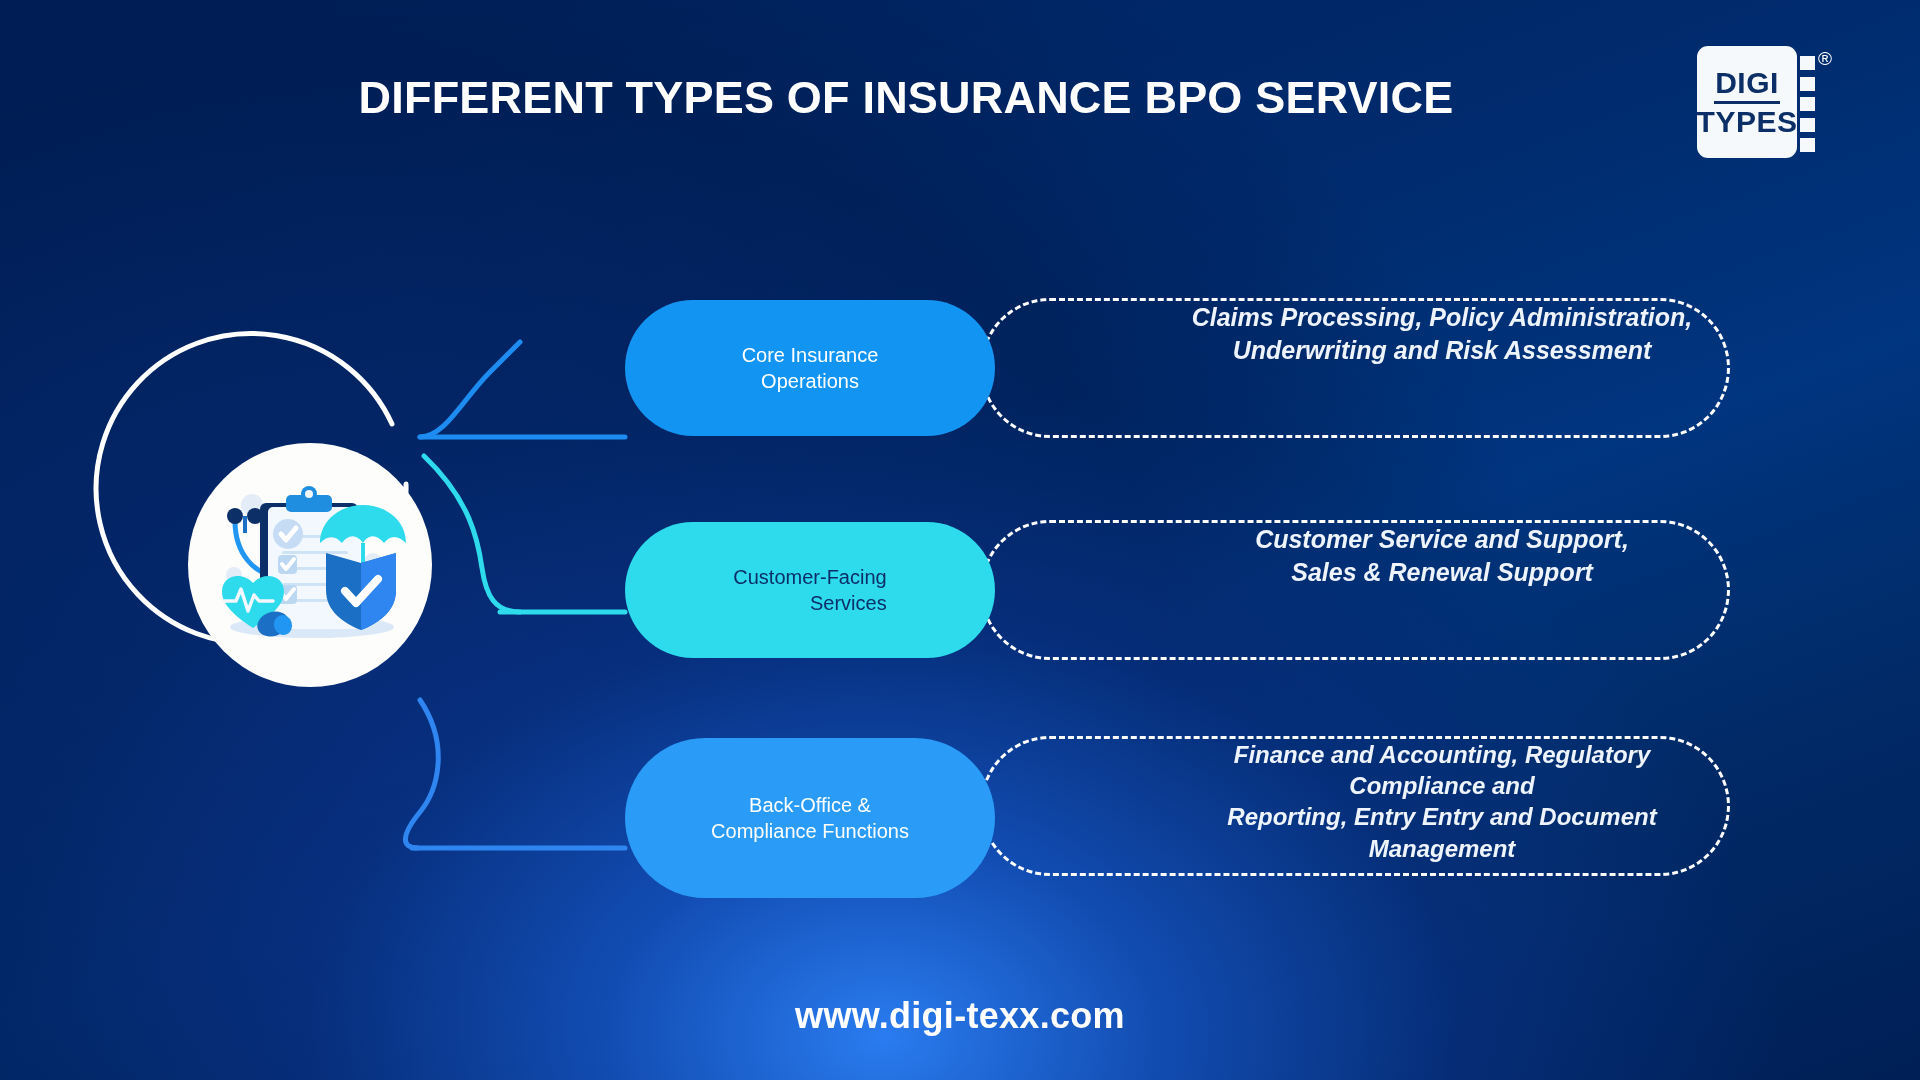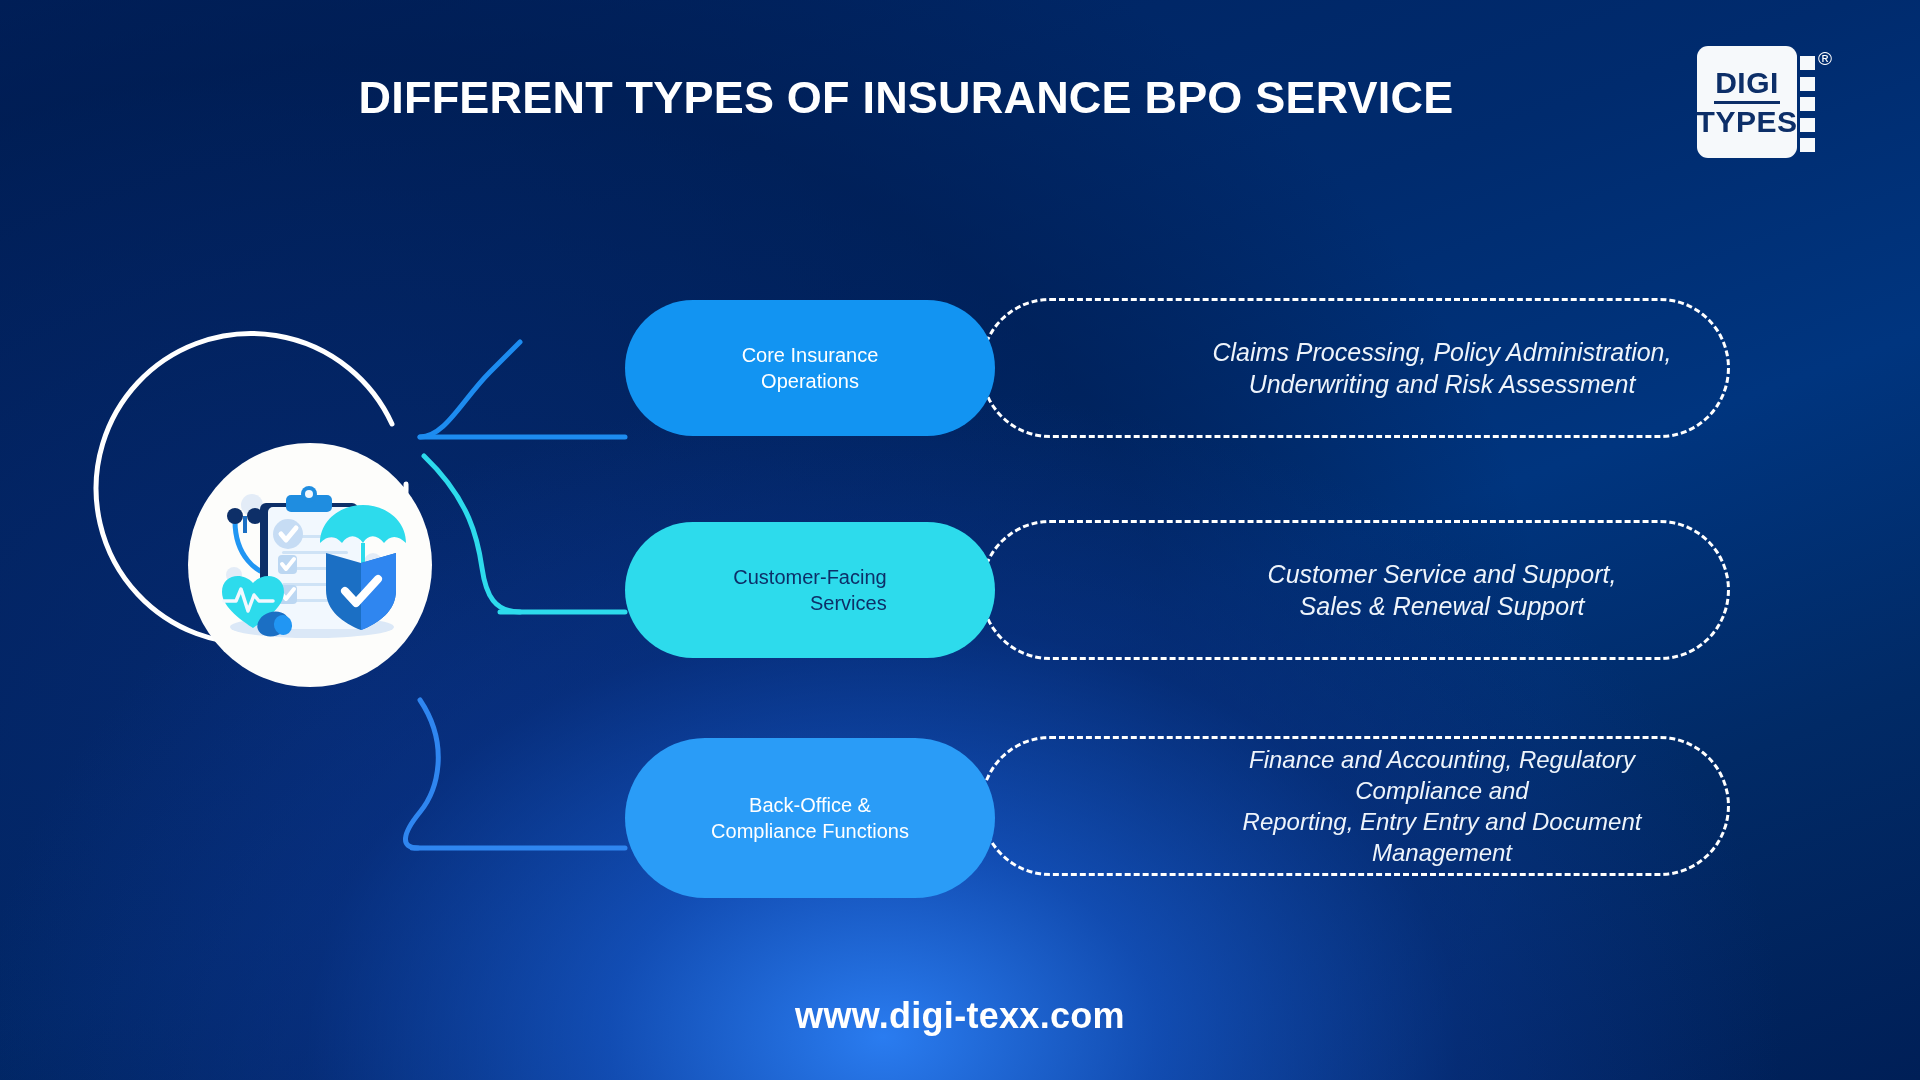--- a/index.html
+++ b/index.html
@@ -130,22 +130,23 @@
 
   
   .row { position: absolute; }
 
   .dash-box {
     position: absolute;
     border: 3px dashed #ffffff;
     border-radius: 80px;
     box-sizing: border-box;
     display: flex;
-    align-items: center;
+    align-items: flex-start;
     justify-content: center;
+    font-weight: bold;
   }
   .dash-text {
     color: #eef4fb;
     font-size: 25px;
     font-style: italic;
     line-height: 1.3;
     text-align: center;
     padding-left: 200px;
     padding-right: 26px;
     white-space: pre-line;

